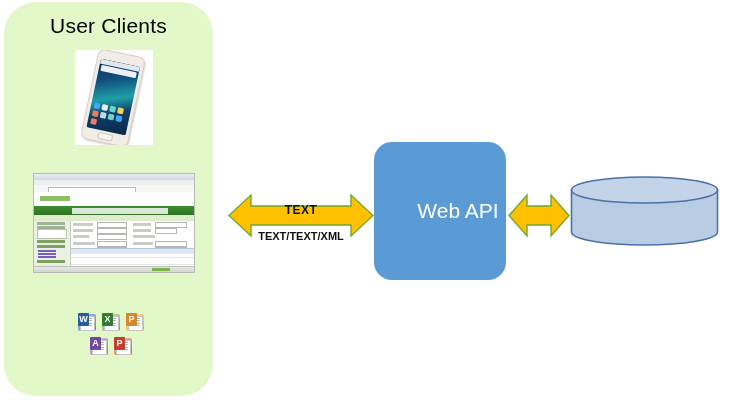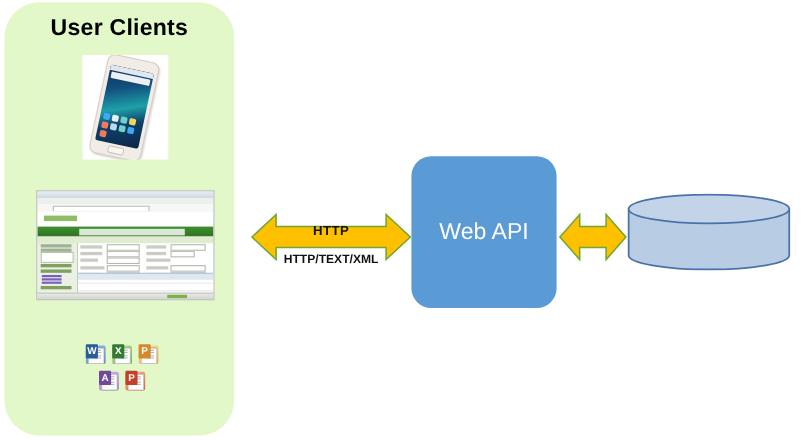--- a/index.html
+++ b/index.html
@@ -28,21 +28,21 @@
     background: #e3f8c8;
     border-radius: 32px;
   }
   #clients-title {
     position: absolute;
     left: 0;
     top: 12px;
     width: 209px;
     text-align: center;
     font-size: 21px;
-    font-weight: bold;
+    font-weight: normal;
     color: #000000;
     letter-spacing: 0.2px;
   }
 
   
   #phone-photo {
     position: absolute;
     left: 75px;
     top: 50px;
     width: 78px;
@@ -341,20 +341,21 @@
   }
   #webapi-label {
     position: absolute;
     left: 0; top: 0;
     width: 100%; height: 100%;
     display: flex;
     align-items: center;
     justify-content: center;
     font-size: 21px;
     color: #ffffff;
+    padding-left: 18px;
   }
 
   
   #db-arrow {
     position: absolute;
     left: 508px;
     top: 193px;
     width: 62px;
     height: 45px;
   }
@@ -522,22 +523,22 @@
         </div>
       <div class="letter">P</div>
     </div>
   </div>
 
   <div id="http-arrow">
     <svg width="146" height="45" viewBox="0 0 146 45">
       <polygon points="1,22.5 23,2 23,13 123,13 123,2 145,22.5 123,43 123,32 23,32 23,43" fill="#ffc000" stroke="#70a830" stroke-width="1.4" stroke-linejoin="miter"></polygon>
     </svg>
   </div>
-  <div id="http-label">HTTP</div>
-  <div id="payload-label">HTTP/TEXT/XML</div>
+  <div id="http-label">TEXT</div>
+  <div id="payload-label">TEXT/TEXT/XML</div>
 
   <div id="webapi-box">
     <div id="webapi-label">Web API</div>
   </div>
 
   <div id="db-arrow">
     <svg width="62" height="45" viewBox="0 0 62 45">
       <polygon points="1,22.5 19,2 19,13 43,13 43,2 61,22.5 43,43 43,32 19,32 19,43" fill="#ffc000" stroke="#70a830" stroke-width="1.4" stroke-linejoin="miter"></polygon>
     </svg>
   </div>

